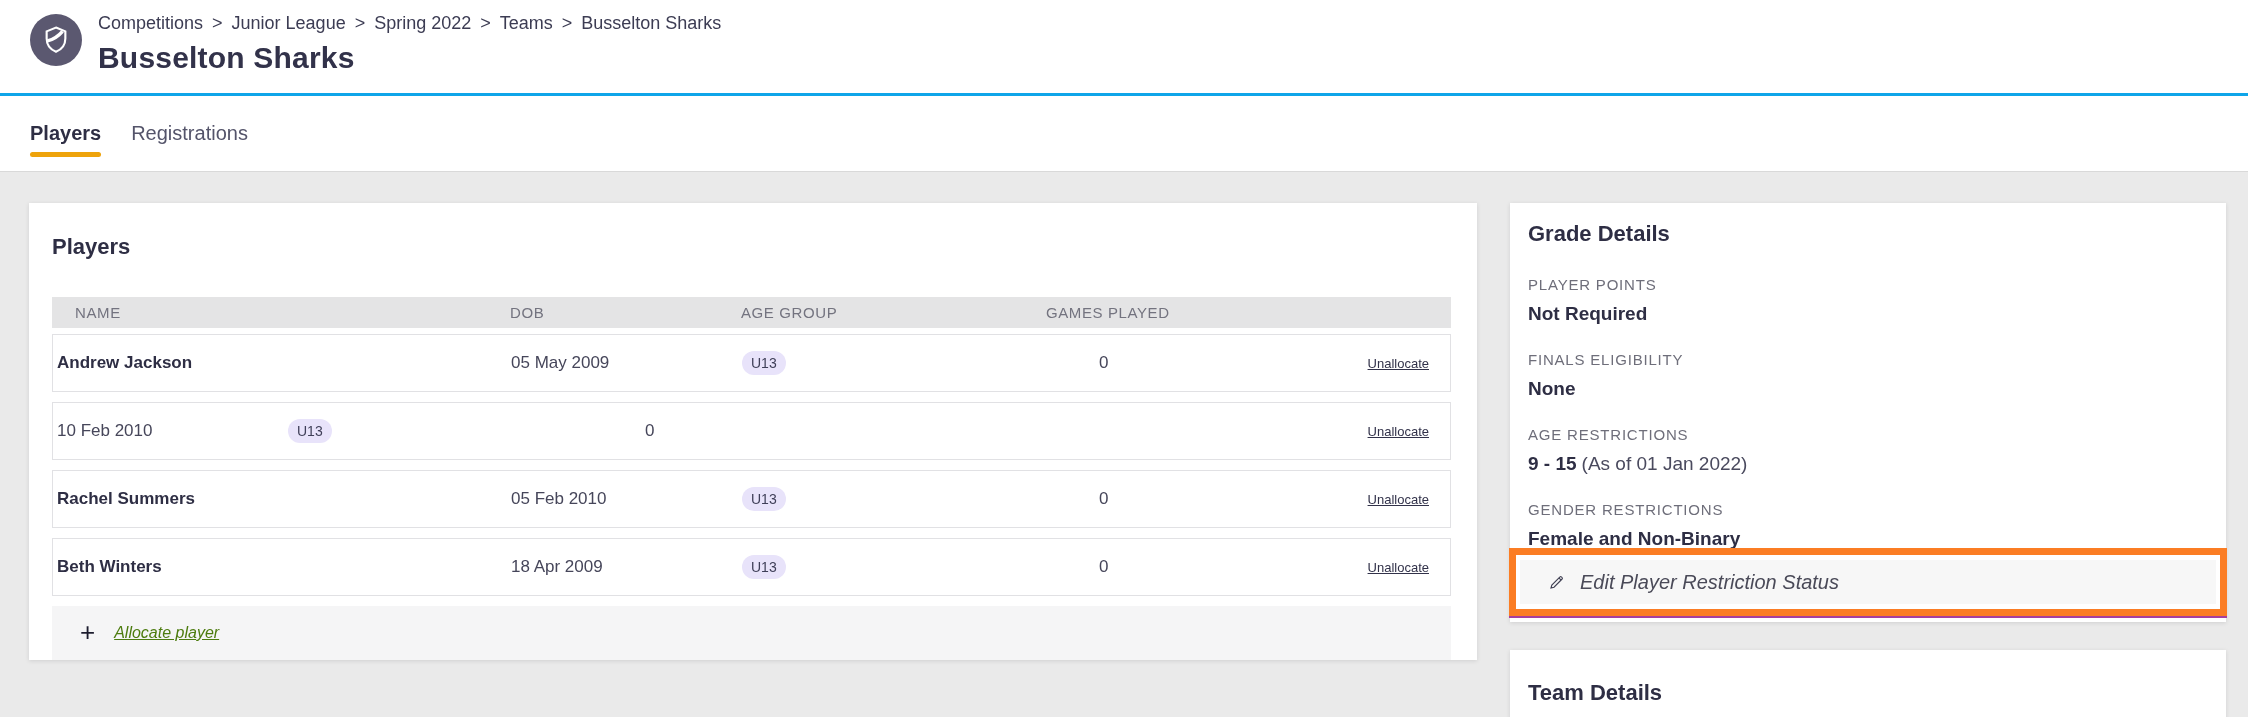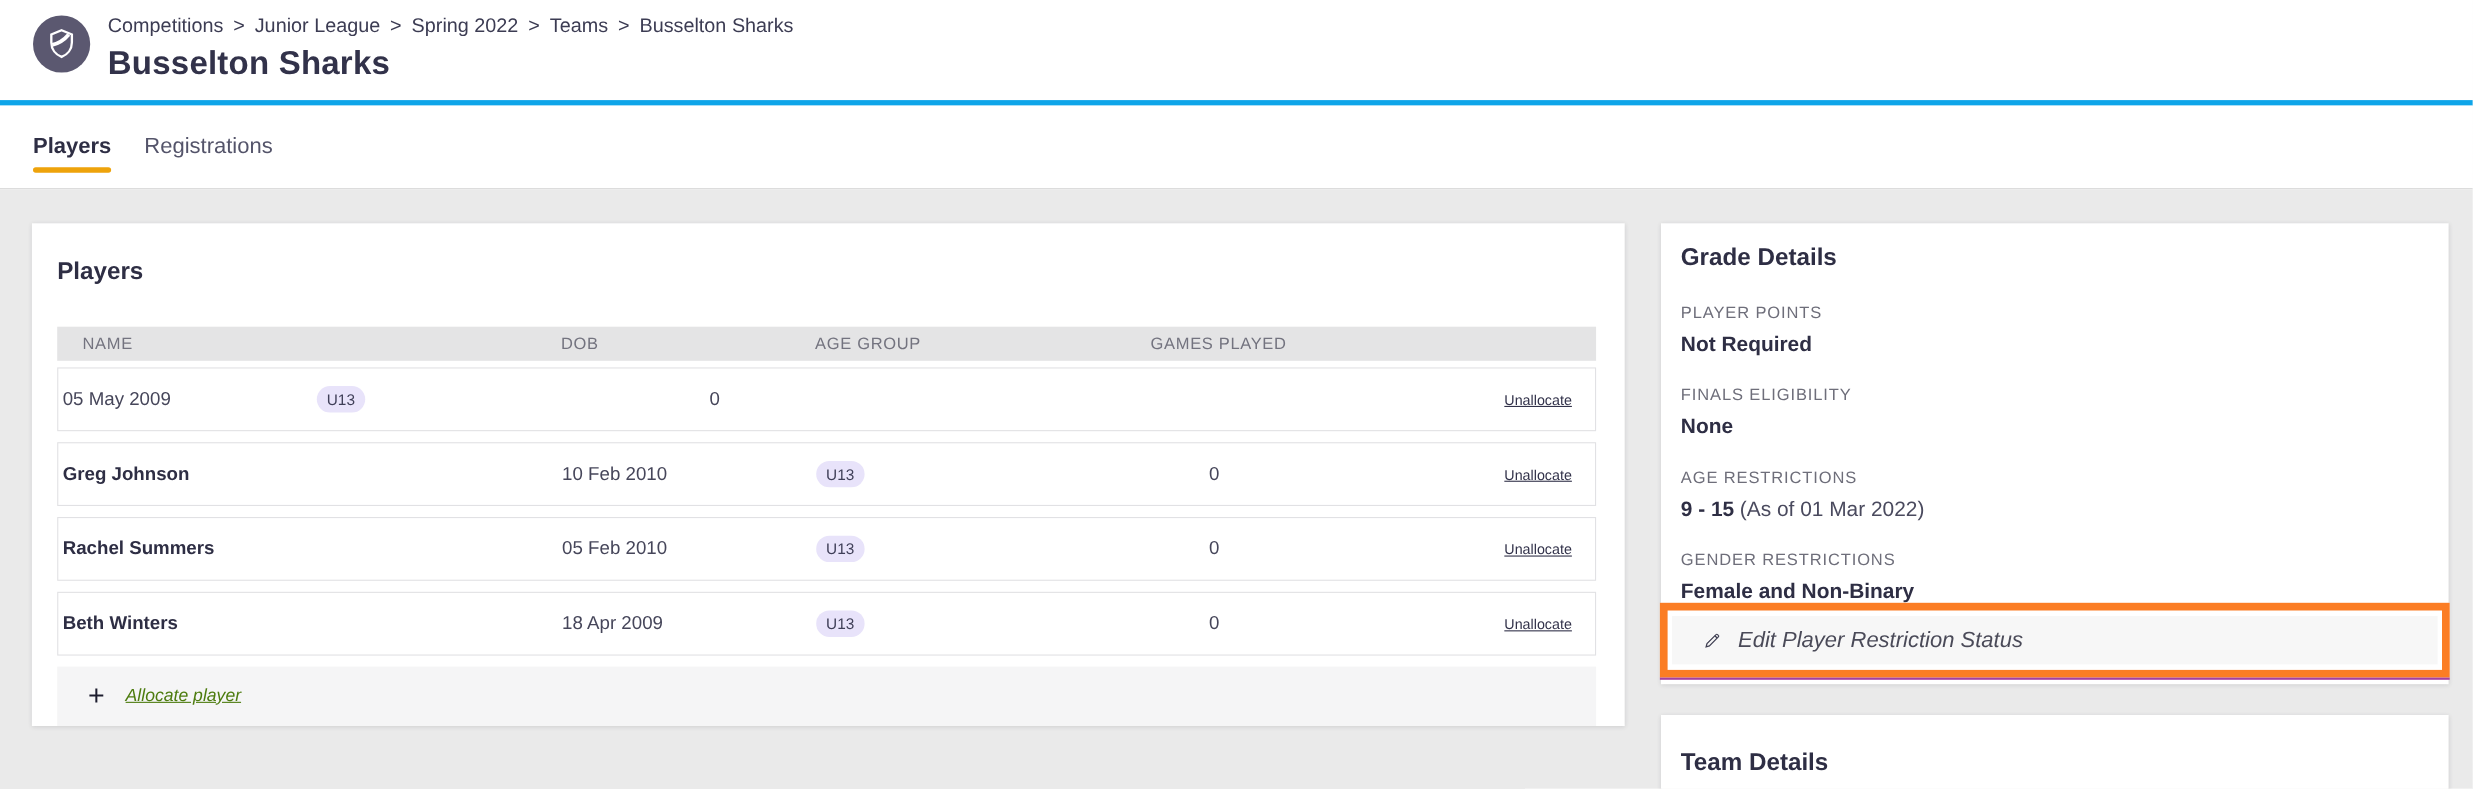--- a/index.html
+++ b/index.html
@@ -6,21 +6,21 @@
   html, body { margin: 0; padding: 0; }
   body {
     width: 2248px; height: 717px; overflow: hidden;
     background: #ffffff;
     font-family: "Liberation Sans", "DejaVu Sans", sans-serif;
     color: #32324a;
   }
   
   .header {
     height: 96px; width: 100%; background: #fff;
-    border-bottom: 5px solid #0ea5e9;
+    border-bottom: 3px solid #0ea5e9;
     display: flex; align-items: flex-start; padding: 12px 0 0 30px;
   }
   .logo {
     width: 52px; height: 52px; border-radius: 50%;
     background: #5b5870; display: flex; align-items: center; justify-content: center;
     flex: 0 0 auto; margin-top: 2px;
   }
   .head-text { margin-left: 16px; padding-top: 0; }
   .breadcrumb { font-size: 18px; color: #3c3c53; line-height: 22px; }
   .crumb { cursor: pointer; }
@@ -146,28 +146,28 @@
       <div class="thead">
         <span class="c-name">NAME</span>
         <span class="c-dob">DOB</span>
         <span class="c-age">AGE GROUP</span>
         <span class="c-games">GAMES PLAYED</span>
         <span class="c-action"></span>
       </div>
 
       <div id="rows">
   <div class="trow">
+    <span class="c-name name">Andrew Jackson</span>
     <span class="c-dob dob">05 May 2009</span>
     <span class="c-age"><span class="badge age">U13</span></span>
     <span class="c-games games">0</span>
     <span class="c-action"><a class="unallocate action">Unallocate</a></span>
   </div>
 
   <div class="trow">
-    <span class="c-name name">Greg Johnson</span>
     <span class="c-dob dob">10 Feb 2010</span>
     <span class="c-age"><span class="badge age">U13</span></span>
     <span class="c-games games">0</span>
     <span class="c-action"><a class="unallocate action">Unallocate</a></span>
   </div>
 
   <div class="trow">
     <span class="c-name name">Rachel Summers</span>
     <span class="c-dob dob">05 Feb 2010</span>
     <span class="c-age"><span class="badge age">U13</span></span>
@@ -203,21 +203,21 @@
         </div>
 
         <div class="gfield">
           <span class="glabel">FINALS ELIGIBILITY</span>
           <span class="gvalue">None</span>
         </div>
 
         <div class="gfield">
           <span class="glabel">AGE RESTRICTIONS</span>
           <span>
-            <span class="gvalue">9 - 15</span><span class="gsuffix">(As of 01 Mar 2022)</span>
+            <span class="gvalue">9 - 15</span><span class="gsuffix">(As of 01 Jan 2022)</span>
           </span>
         </div>
 
         <div class="gfield">
           <span class="glabel">GENDER RESTRICTIONS</span>
           <span class="gvalue">Female and Non-Binary</span>
         </div>
 
         <div class="highlight">
           <button class="restrict-btn">

